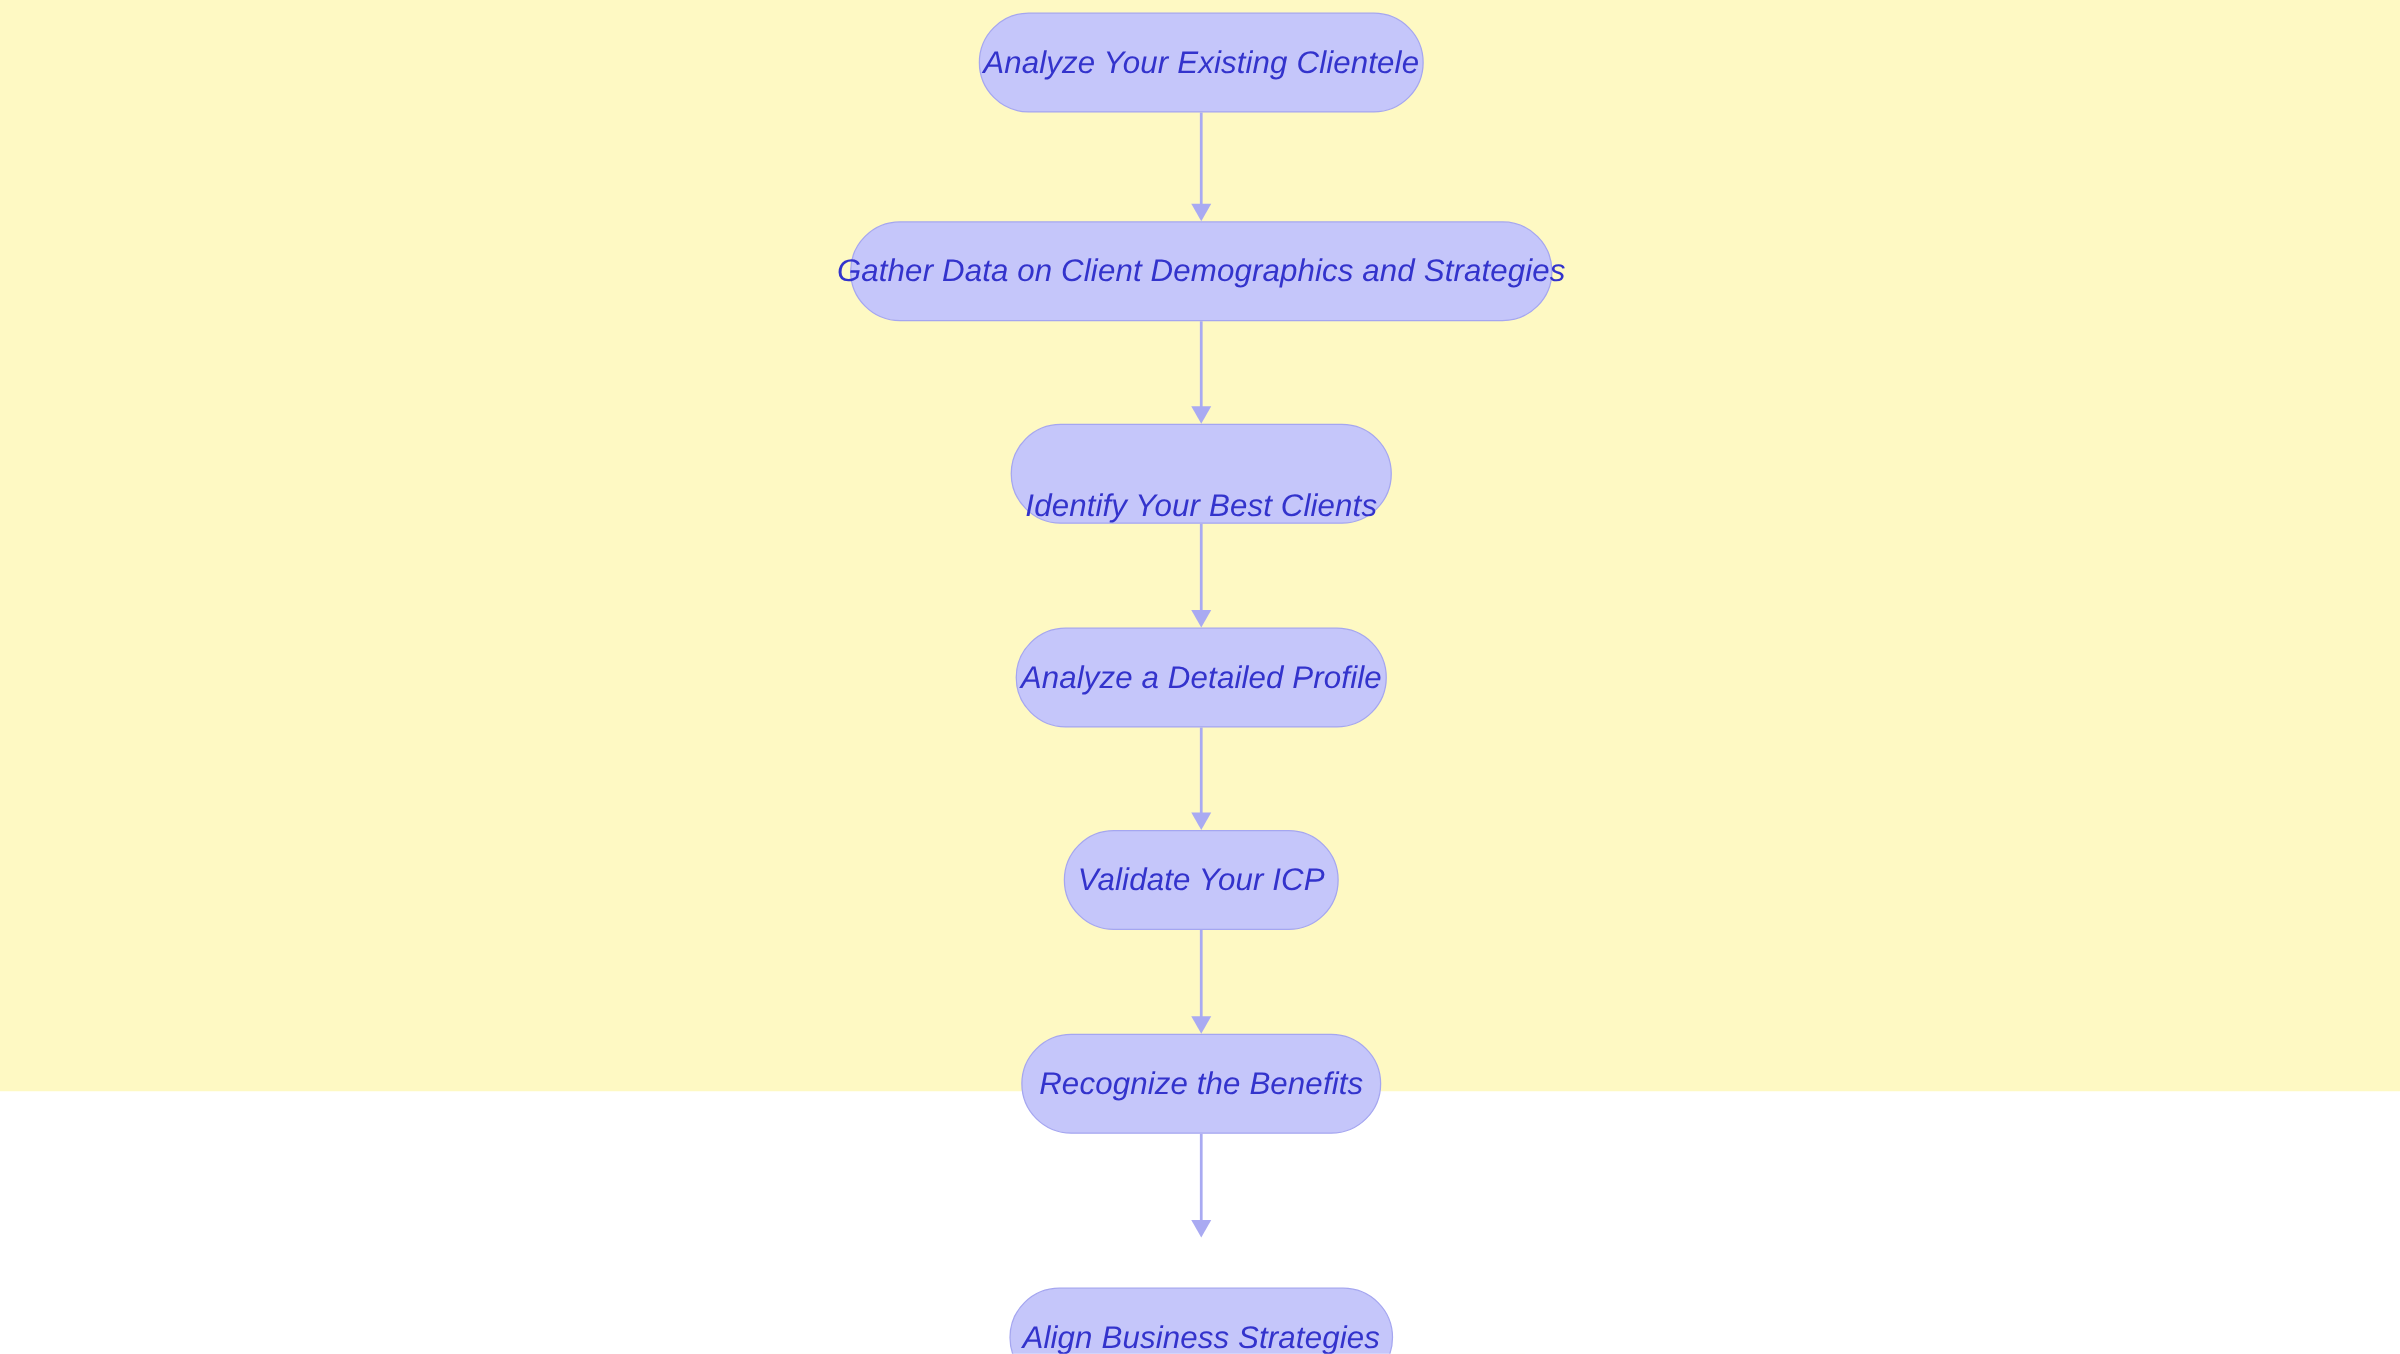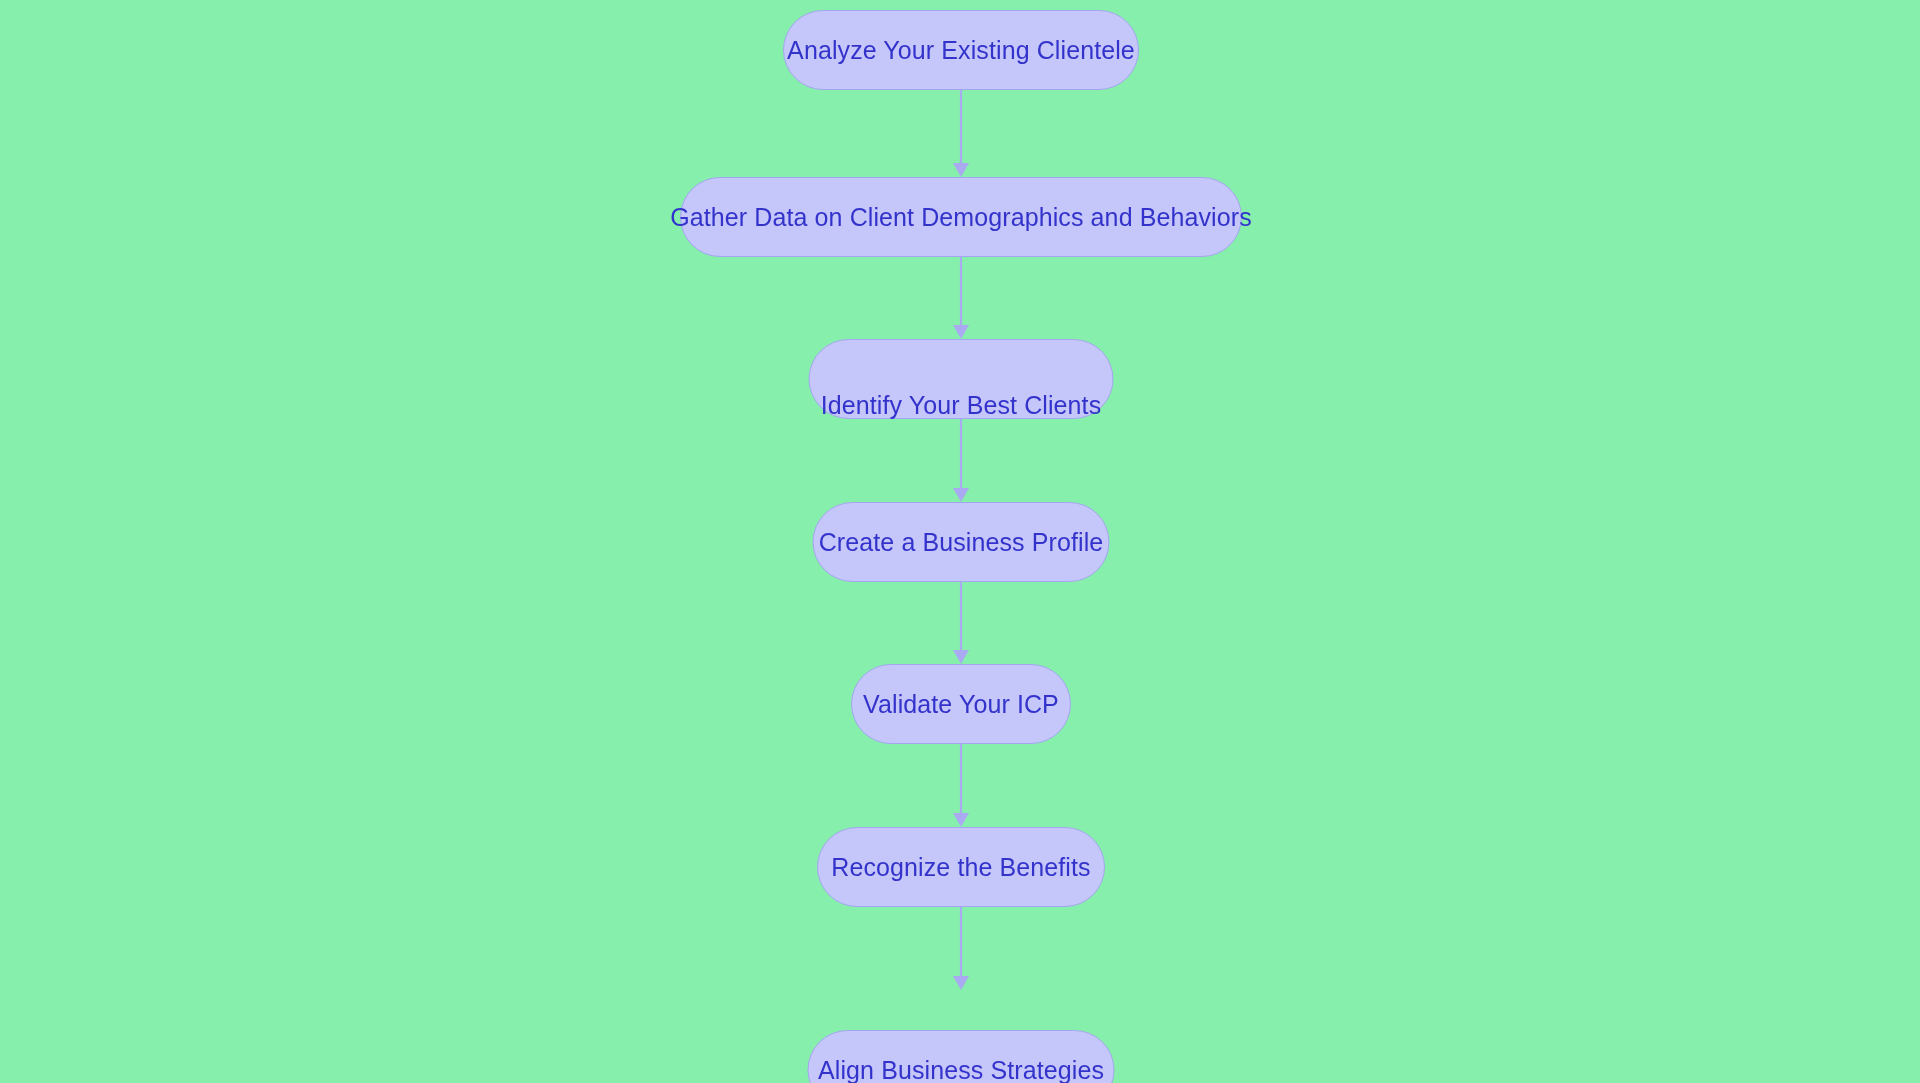--- a/index.html
+++ b/index.html
@@ -11,22 +11,23 @@
   body {
     width: 1920px;
     height: 1083px;
     overflow: hidden;
     font-family: "Liberation Sans", "DejaVu Sans", sans-serif;
   }
 
   #flow-canvas {
     position: relative;
     width: 1920px;
-    height: 1083px;
-    background: #86efac;
+    height: 873px;
+    background: #fef9c3;
+    font-style: italic;
   }
 
   
   .flow-node {
     position: absolute;
     box-sizing: border-box;
     display: flex;
     align-items: center;
     justify-content: center;
     background: #c5c6fa;
@@ -107,27 +108,27 @@
     <div class="flow-connector" style="top: 907px; height: 83px;">
       <svg width="26" height="83" viewBox="0 0 26 83">
         <line x1="13" y1="0" x2="13" y2="70" class="edge-line"></line>
         <polygon points="5,69 21,69 13,83" class="edge-head"></polygon>
       </svg>
     </div>
     <div class="flow-node" style="top: 10px; left: 961px; width: 356px; height: 80px; border-radius: 40px;">
       <span class="flow-node-label">Analyze Your Existing Clientele</span>
     </div>
     <div class="flow-node" style="top: 177px; left: 961px; width: 562px; height: 80px; border-radius: 40px;">
-      <span class="flow-node-label">Gather Data on Client Demographics and Behaviors</span>
+      <span class="flow-node-label">Gather Data on Client Demographics and Strategies</span>
     </div>
     <div class="flow-node" style="top: 339px; left: 961px; width: 305px; height: 80px; border-radius: 40px; align-items: flex-end;">
       <span class="flow-node-label">Identify Your Best Clients</span>
     </div>
     <div class="flow-node" style="top: 502px; left: 961px; width: 297px; height: 80px; border-radius: 40px;">
-      <span class="flow-node-label">Create a Business Profile</span>
+      <span class="flow-node-label">Analyze a Detailed Profile</span>
     </div>
     <div class="flow-node" style="top: 664px; left: 961px; width: 220px; height: 80px; border-radius: 40px;">
       <span class="flow-node-label">Validate Your ICP</span>
     </div>
     <div class="flow-node" style="top: 827px; left: 961px; width: 288px; height: 80px; border-radius: 40px; text-align: center;">
       <span class="flow-node-label">Recognize the Benefits</span>
     </div>
     <div class="flow-node" style="top: 990px; left: 961px; width: 307px; height: 80px; border-radius: 40px; margin-top: 40px;">
       <span class="flow-node-label">Align Business Strategies</span>
     </div>

